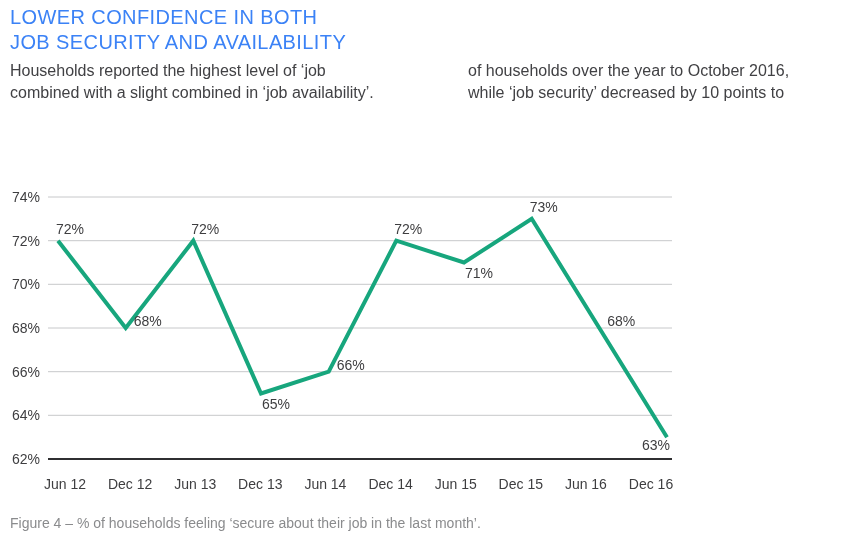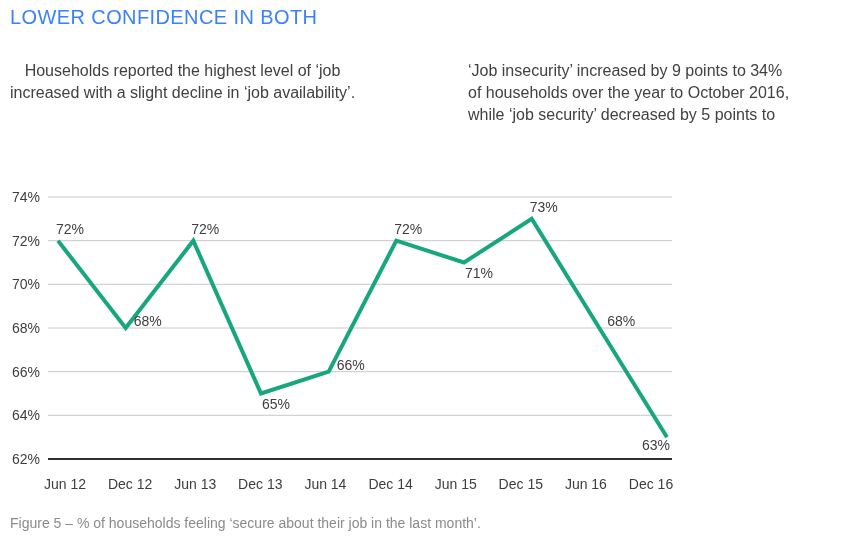--- a/index.html
+++ b/index.html
@@ -22,21 +22,21 @@
   }
   .page-title span { display: block; white-space: nowrap; }
   .intro-col {
     position: absolute;
     top: 60px;
     font-size: 16px;
     line-height: 22px;
     color: #414144;
   }
   .intro-col span { display: block; white-space: nowrap; }
-  .intro-left  { left: 10px; text-align: center; }
+  .intro-left  { left: 10px; }
   .intro-right { left: 468px; }
   .chart-wrap {
     position: absolute;
     left: 0;
     top: 182px;
     width: 743px;
     height: 322px;
   }
   .chart-wrap svg { display: block; }
   .figure-caption {
@@ -48,31 +48,31 @@
     white-space: nowrap;
   }
 </style>
 </head>
 <body>
 
 <div>
 
   <h1 class="page-title">
     <span>LOWER CONFIDENCE IN BOTH</span>
+    <span>JOB SECURITY AND AVAILABILITY</span>
   </h1>
 
   <p class="intro-col intro-left">
     <span>Households reported the highest level of ‘job</span>
-    <span>increased with a slight decline in ‘job availability’.</span>
+    <span>combined with a slight combined in ‘job availability’.</span>
   </p>
 
   <p class="intro-col intro-right">
-    <span>‘Job insecurity’ increased by 9 points to 34%</span>
     <span>of households over the year to October 2016,</span>
-    <span>while ‘job security’ decreased by 5 points to</span>
+    <span>while ‘job security’ decreased by 10 points to</span>
   </p>
 
   <div class="chart-wrap">
     <svg id="chart-svg" width="855" height="322" viewBox="0 0 855 322">
         <line x1="48" y1="15.0" x2="672" y2="15.0" stroke="#c7c8ca" stroke-width="1"></line>
         <text x="40" y="20.0" text-anchor="end" font-size="14" fill="#3e3e40">74%</text>
         <line x1="48" y1="58.7" x2="672" y2="58.7" stroke="#c7c8ca" stroke-width="1"></line>
         <text x="40" y="63.7" text-anchor="end" font-size="14" fill="#3e3e40">72%</text>
         <line x1="48" y1="102.3" x2="672" y2="102.3" stroke="#c7c8ca" stroke-width="1"></line>
         <text x="40" y="107.3" text-anchor="end" font-size="14" fill="#3e3e40">70%</text>
@@ -101,15 +101,15 @@
         <text x="262.0" y="226.5" text-anchor="start" font-size="14" fill="#3e3e40">65%</text>
         <text x="336.7" y="187.7" text-anchor="start" font-size="14" fill="#3e3e40">66%</text>
         <text x="394.3" y="51.7" text-anchor="start" font-size="14" fill="#3e3e40">72%</text>
         <text x="465.0" y="95.5" text-anchor="start" font-size="14" fill="#3e3e40">71%</text>
         <text x="529.7" y="29.8" text-anchor="start" font-size="14" fill="#3e3e40">73%</text>
         <text x="607.3" y="144.0" text-anchor="start" font-size="14" fill="#3e3e40">68%</text>
         <text x="670.0" y="268.2" text-anchor="end" font-size="14" fill="#3e3e40">63%</text>
       </svg>
   </div>
 
-  <p class="figure-caption">Figure 5 – % of households feeling ‘secure about their job in the last month’.</p>
+  <p class="figure-caption">Figure 4 – % of households feeling ‘secure about their job in the last month’.</p>
 
 </div>
 
 </body></html>

